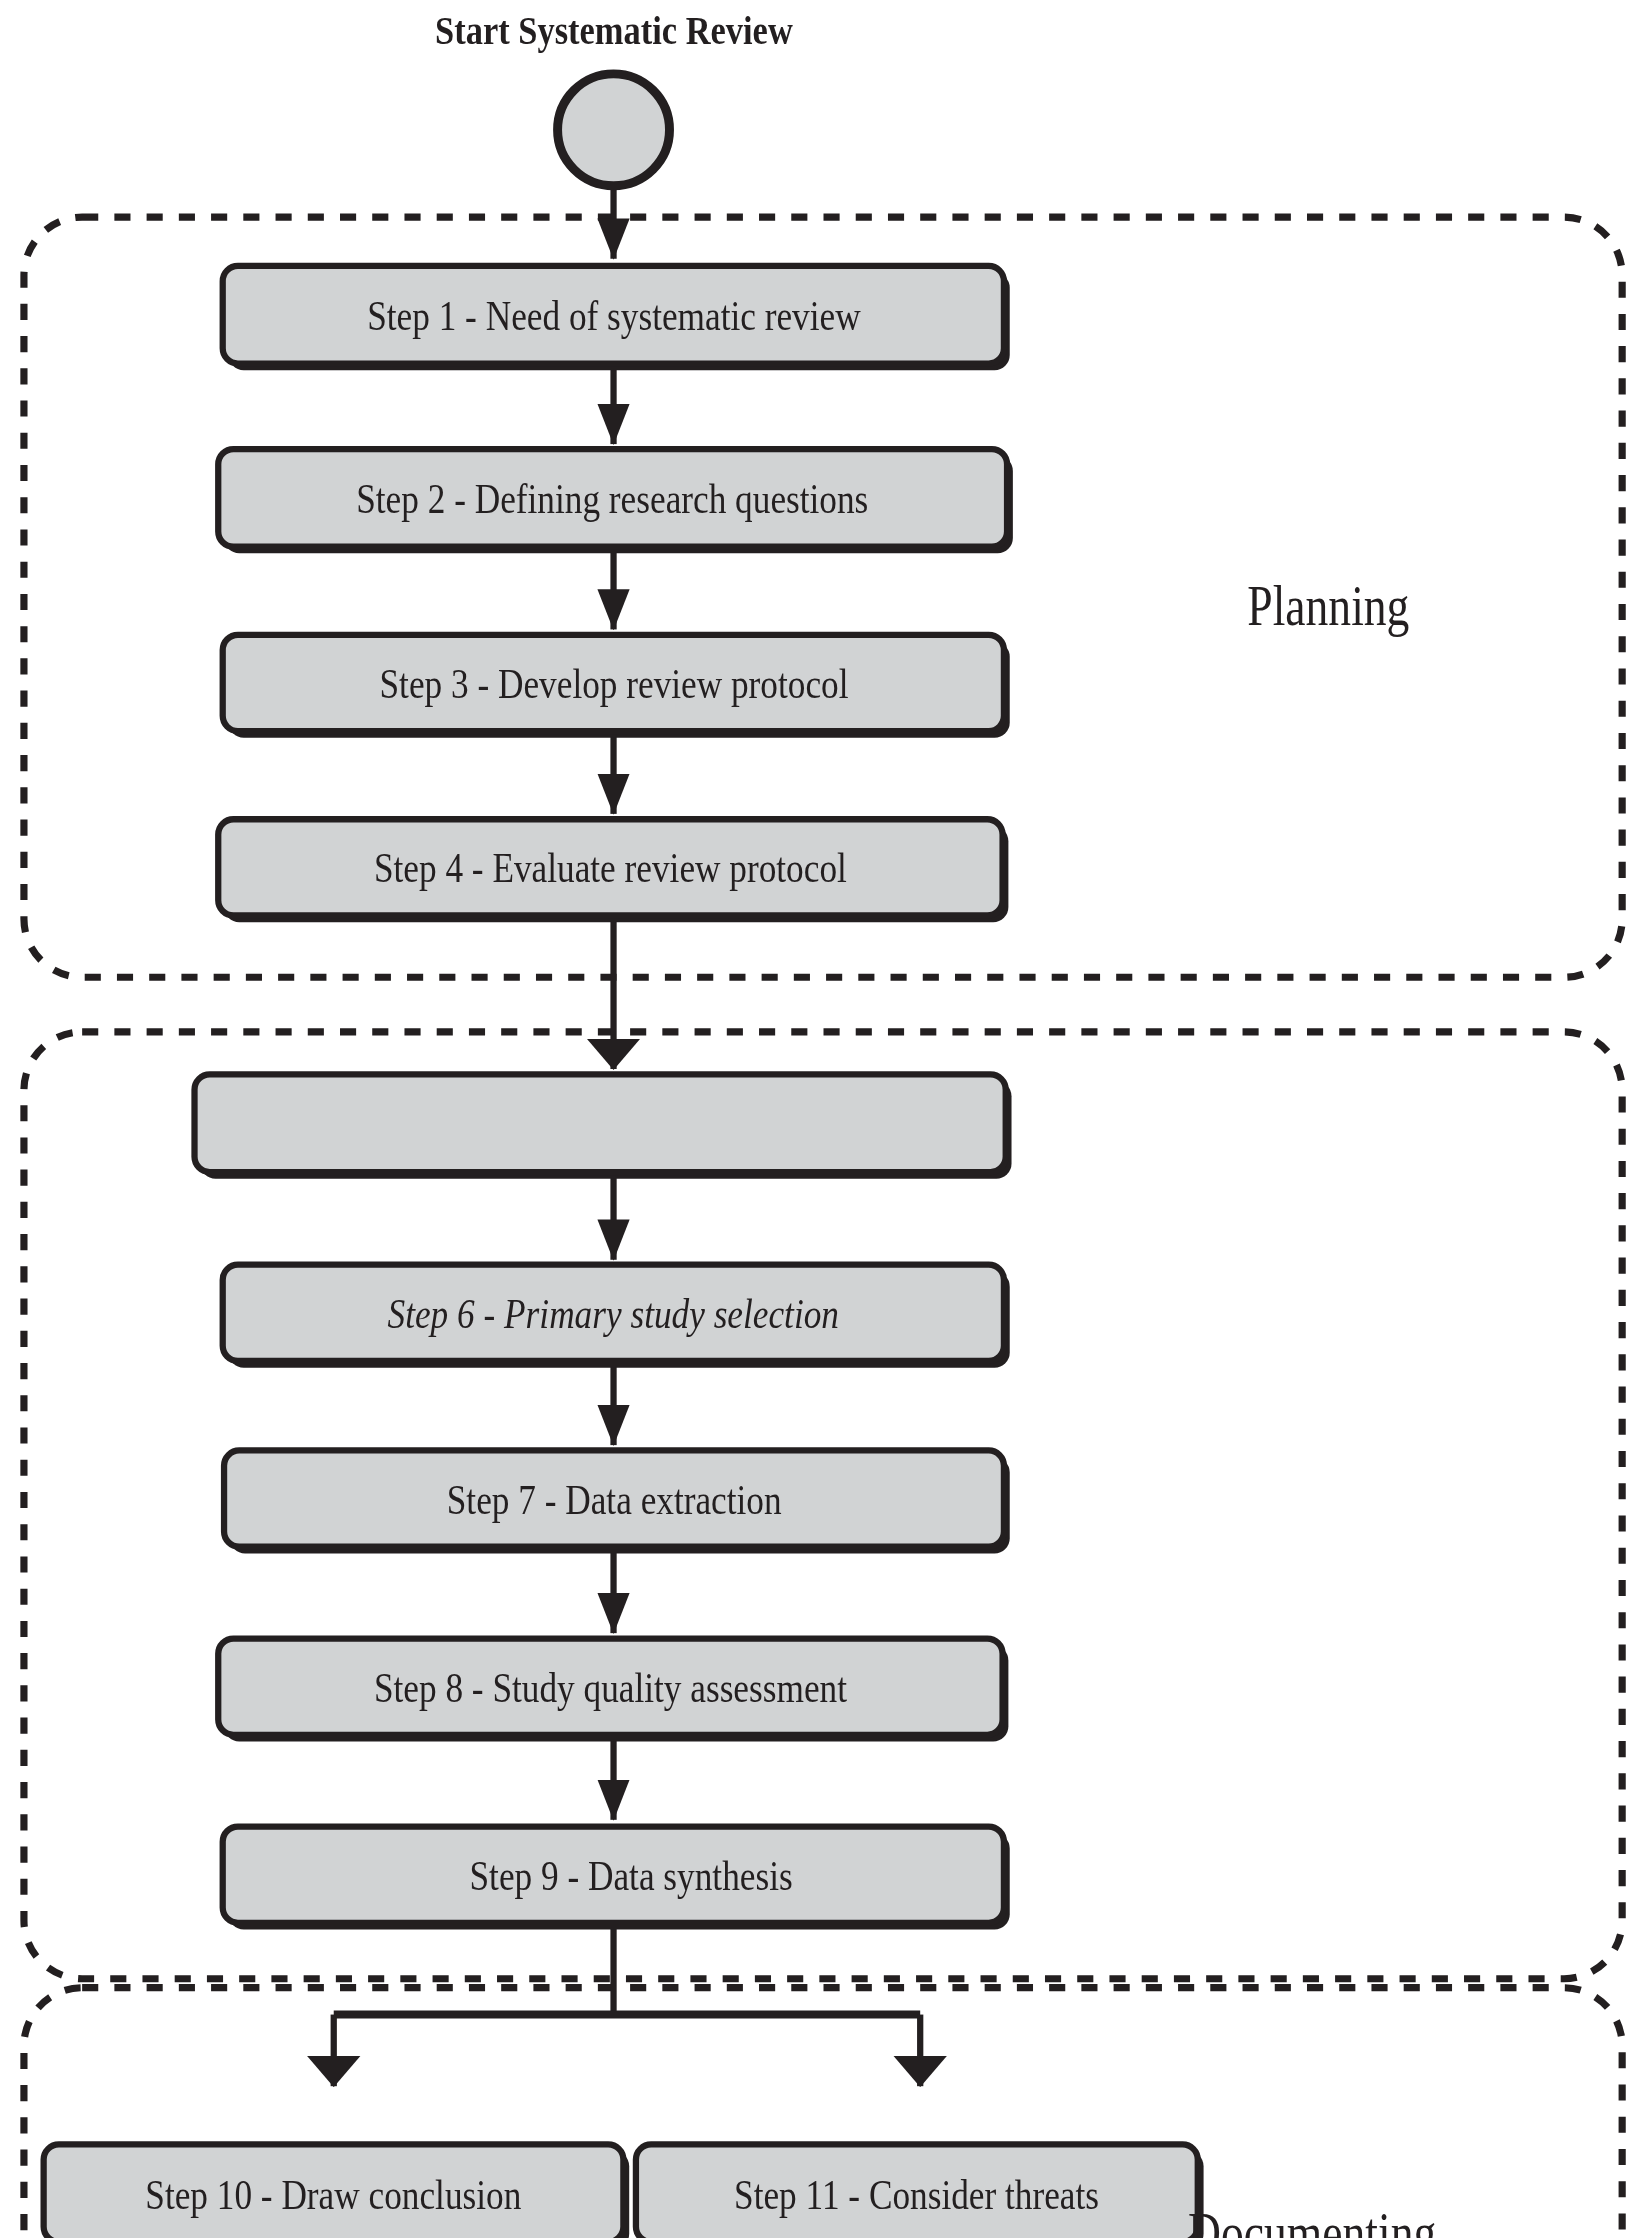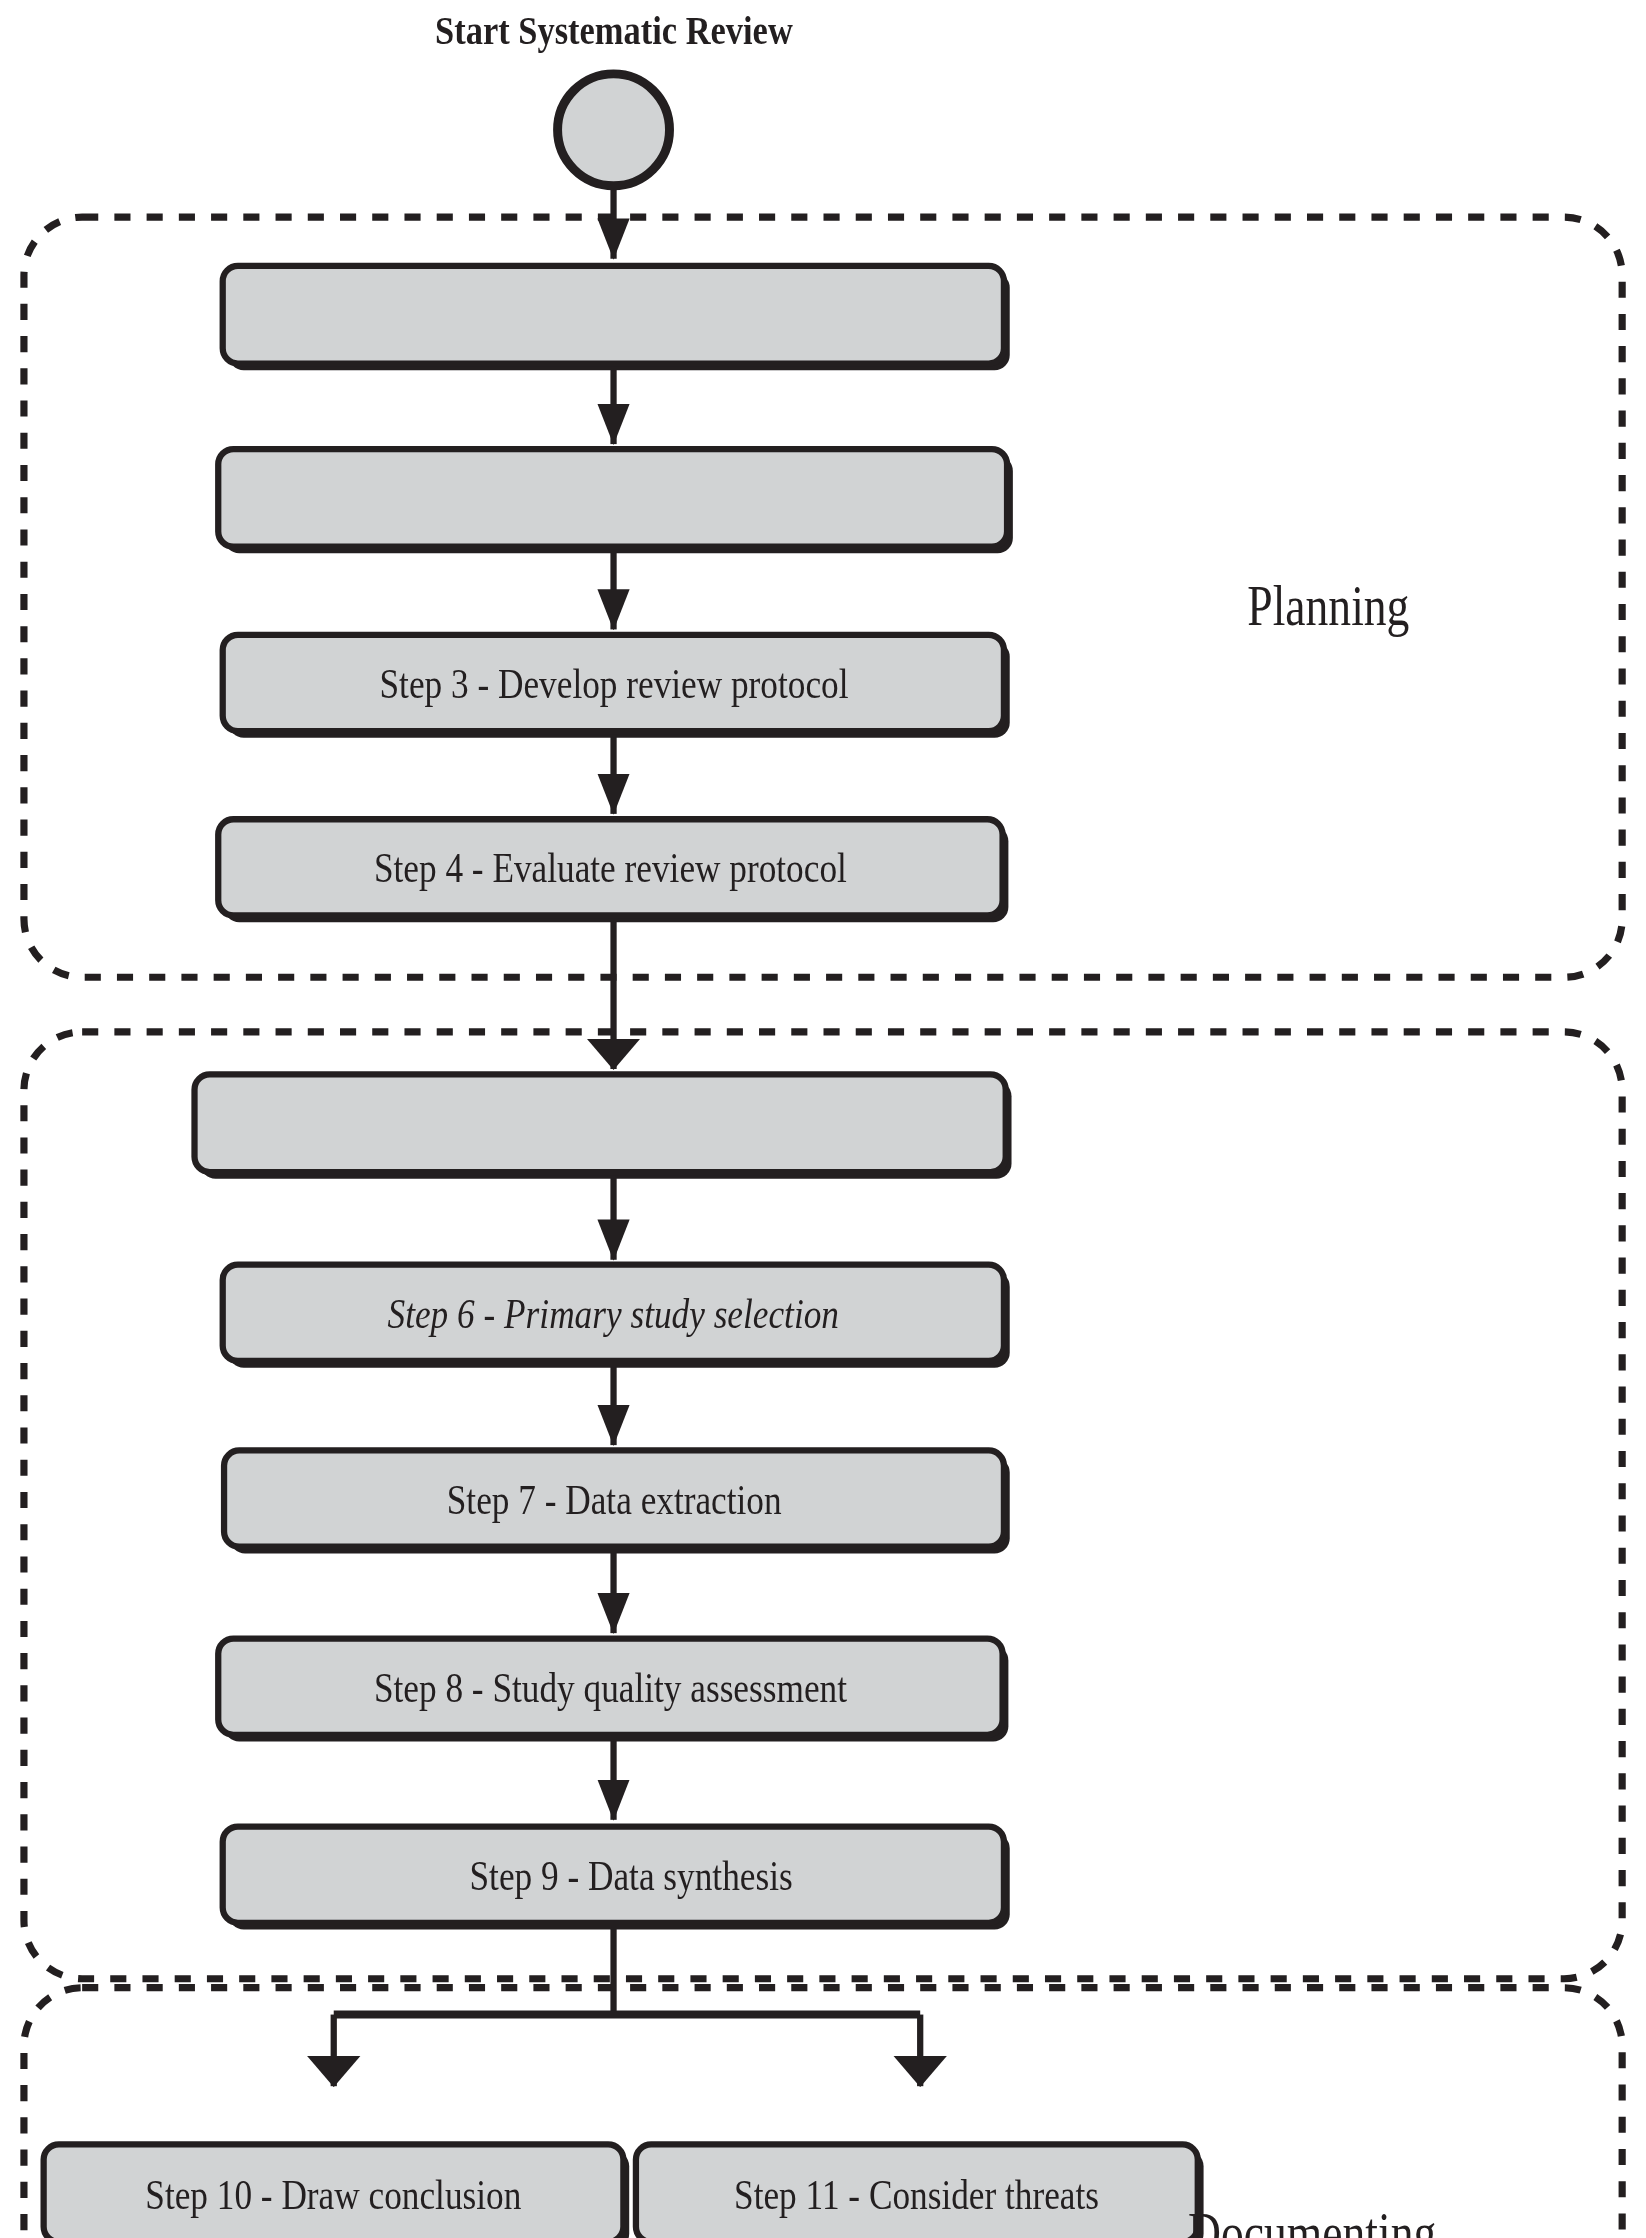--- a/index.html
+++ b/index.html
@@ -167,21 +167,27 @@
 
   <div class="center-wrap" style="left:1100px; top:562px; width:457px; height:72px;align-items:flex-end;">
     <span class="txt phase-label" style="position:static;">Planning</span>
   </div>
 
 
   <div class="center-wrap" style="left:1075px; top:2196px; width:475px; height:72px;">
     <span class="txt phase-label" style="position:static;">Documenting</span>
   </div>
 
-
+  <div class="center-wrap" style="left:223px; top:266px; width:781px; height:98px;">
+    <span class="txt step-label" style="position:static;">Step 1 - Need of systematic review</span>
+  </div>
+
+  <div class="center-wrap" style="left:218px; top:449px; width:789px; height:98px;">
+    <span class="txt step-label" style="position:static;">Step 2 - Defining research questions</span>
+  </div>
 
   <div class="center-wrap" style="left:223px; top:635px; width:781px; height:96px;">
     <span class="txt step-label" style="position:static;">Step 3 - Develop review protocol</span>
   </div>
 
   <div class="center-wrap" style="left:218px; top:819px; width:784px; height:96px;">
     <span class="txt step-label" style="position:static;">Step 4 - Evaluate review protocol</span>
   </div>
 
 

